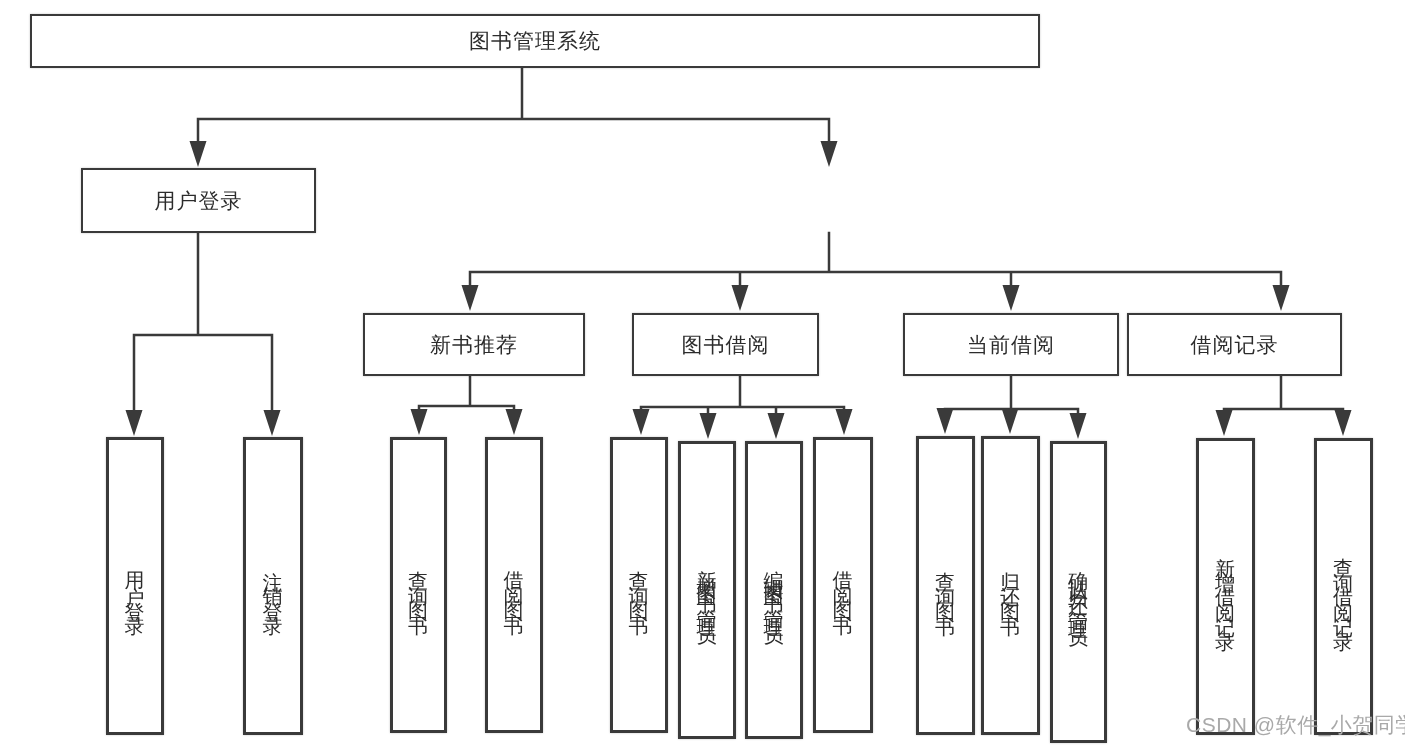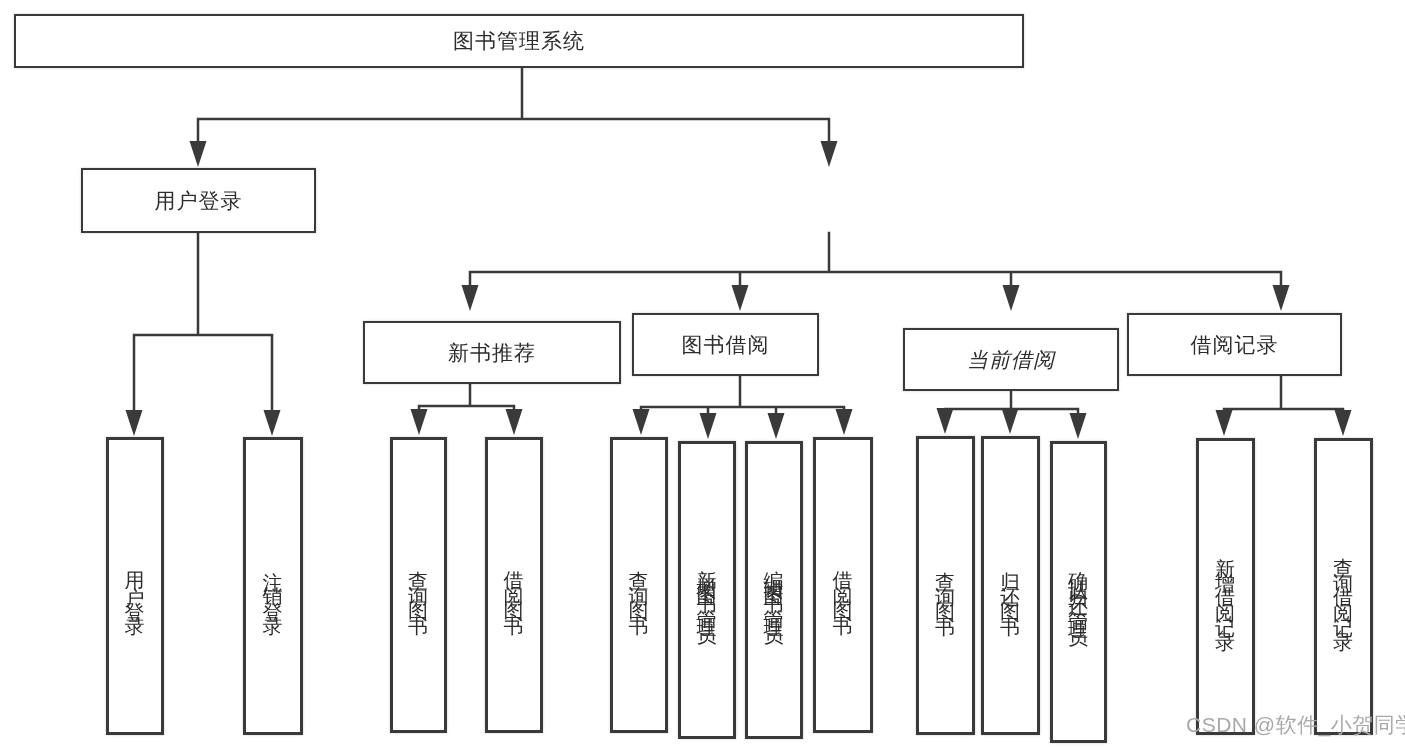--- a/index.html
+++ b/index.html
@@ -92,27 +92,27 @@
          M699.5,413 L716.5,413 L708,439 Z
          M767.5,413 L784.5,413 L776,439 Z
          M835.5,409 L852.5,409 L844,435 Z
          M936.5,408 L953.5,408 L945,434 Z
          M1001.5,408 L1018.5,408 L1010,434 Z
          M1069.5,413 L1086.5,413 L1078,439 Z
          M1215.5,410 L1232.5,410 L1224,436 Z
          M1334.5,410 L1351.5,410 L1343,436 Z"></path>
   </svg>
 
-  <div class="hbox" style="left:14px; top:14px; width:1010px; height:54px;">图书管理系统</div>
+  <div class="hbox" style="left:30px; top:14px; width:1010px; height:54px;">图书管理系统</div>
 
   <div class="hbox" style="left:81px; top:168px; width:235px; height:65px;">用户登录</div>
 
-  <div class="hbox" style="left:363px; top:313px; width:258px; height:63px;margin-top:8px;">新书推荐</div>
+  <div class="hbox" style="left:363px; top:313px; width:222px; height:63px;">新书推荐</div>
   <div class="hbox" style="left:632px; top:313px; width:187px; height:63px;">图书借阅</div>
-  <div class="hbox" style="left:903px; top:328px; width:216px; height:63px;font-style:italic;">当前借阅</div>
+  <div class="hbox" style="left:903px; top:313px; width:216px; height:63px;">当前借阅</div>
   <div class="hbox" style="left:1127px; top:313px; width:215px; height:63px;">借阅记录</div>
 
   <div class="vbox" style="left:106px; top:437px; width:58px; height:298px;">
     <span class="vtext">用户登录</span>
   </div>
   <div class="vbox" style="left:243px; top:437px; width:60px; height:298px;">
     <span class="vtext">注销登录</span>
   </div>
 
   <div class="vbox" style="left:390px; top:437px; width:57px; height:296px;">

